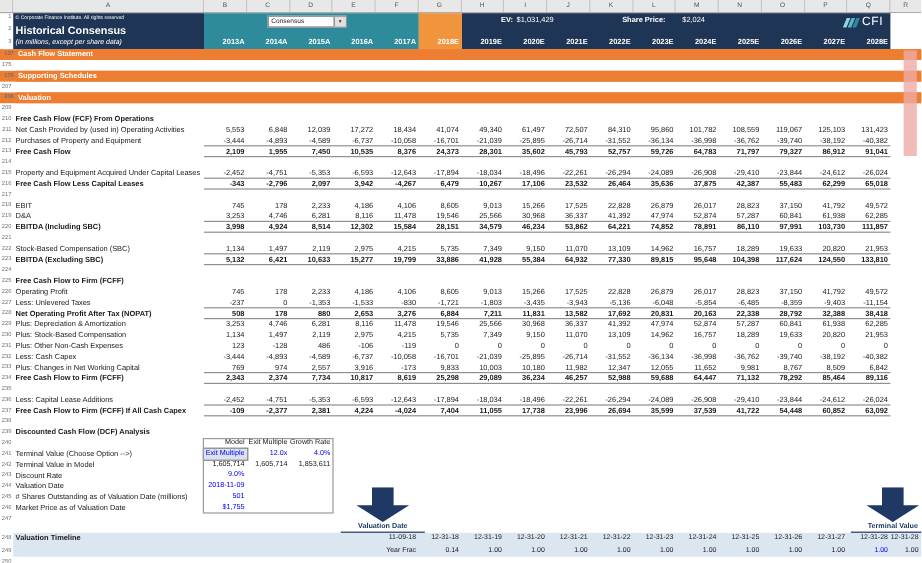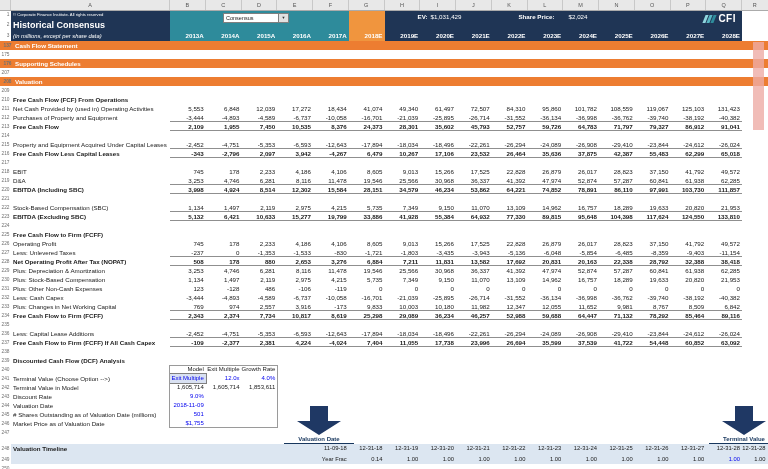--- a/index.html
+++ b/index.html
@@ -32,21 +32,21 @@
   .ycell { flex:none; width:35.75px; text-align:right; padding-right:2px; font-size:6.2px; font-weight:bold; color:#fff; line-height:10px; }
   .dd { position:absolute; left:53px; top:2px; width:66px; height:10px; background:#fff; border:1px solid #7f7f7f; display:flex; align-items:center; }
   .ddt { flex:1; font-size:5.5px; padding-left:2px; color:#222; line-height:8px; }
   .dda { width:10px; height:100%; background:#E1E1E1; border-left:1px solid #7f7f7f; font-size:4px; line-height:8px; text-align:center; color:#333; }
   .evline { position:absolute; top:2px; left:0; right:0; display:flex; color:#fff; font-size:6.2px; line-height:8px; }
   .evl { margin-left:33px; font-weight:bold; } .evv { margin-left:3px; }
   .spl { margin-left:57px; font-weight:bold; } .spv { margin-left:14px; }
   .logo { position:absolute; top:3px; right:6px; display:flex; align-items:center; }
   .bar { display:inline-block; width:2.5px; height:8px; transform:skewX(-22deg); margin-right:1.5px; }
   .b1 { background:#8FD6DE; } .b2 { background:#58B7C3; } .b3 { background:#2E8B9B; }
-  .logot { font-size:10px; font-weight:bold; color:#fff; letter-spacing:0.5px; margin-left:2px; line-height:10px; }
+  .logot { font-size:10px; font-weight:normal; color:#fff; letter-spacing:0.5px; margin-left:2px; line-height:10px; }
   
   .gbody { position:relative; height:428px; }
   .row { display:flex; height:9px; line-height:9px; }
   .gut { width:11px; flex:none; font-size:4.8px; color:#707070; text-align:right; padding-right:1.5px; }
   .lbl { width:159px; flex:none; font-size:6.2px; padding-left:2px; white-space:nowrap; }
   .band { flex:1; background:#ED7D31; color:#fff; font-weight:bold; font-size:6.2px; padding-left:2px; }
   .vals { display:flex; flex:none; width:572px; }
   .cell { flex:none; width:35.75px; text-align:right; padding-right:2px; font-size:6.2px; white-space:nowrap; }
   .vals.u { border-bottom:1px solid #8F8F8F; }
   .row.b .lbl, .row.b .cell { font-weight:bold; }

